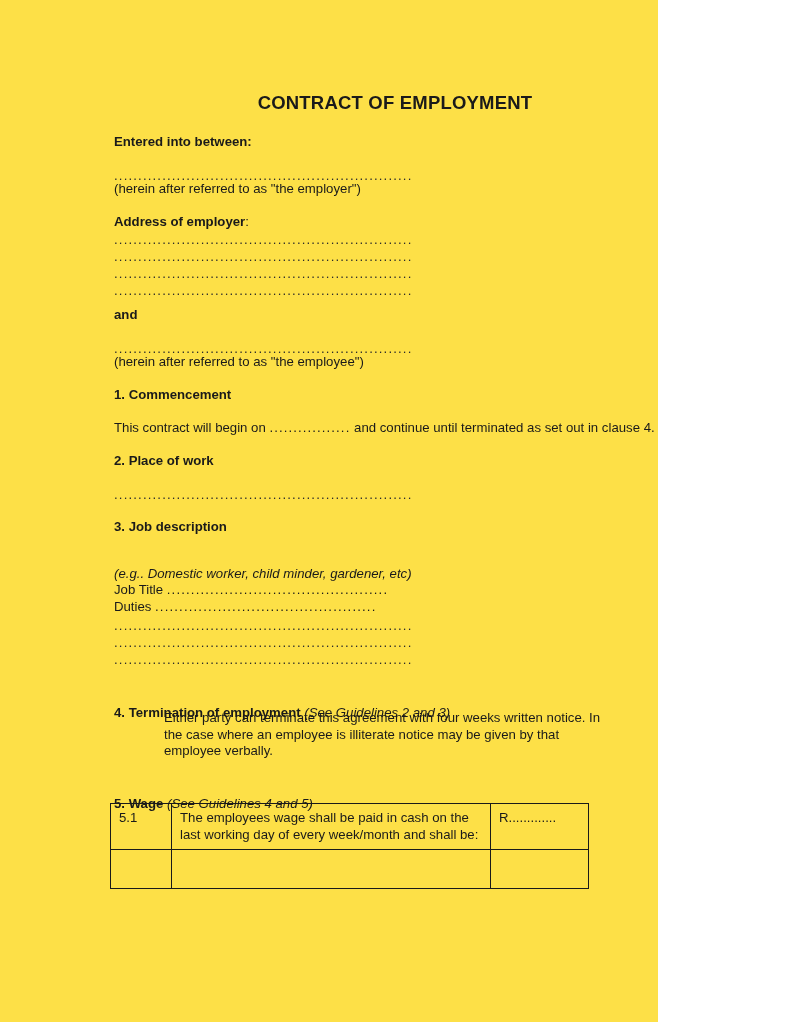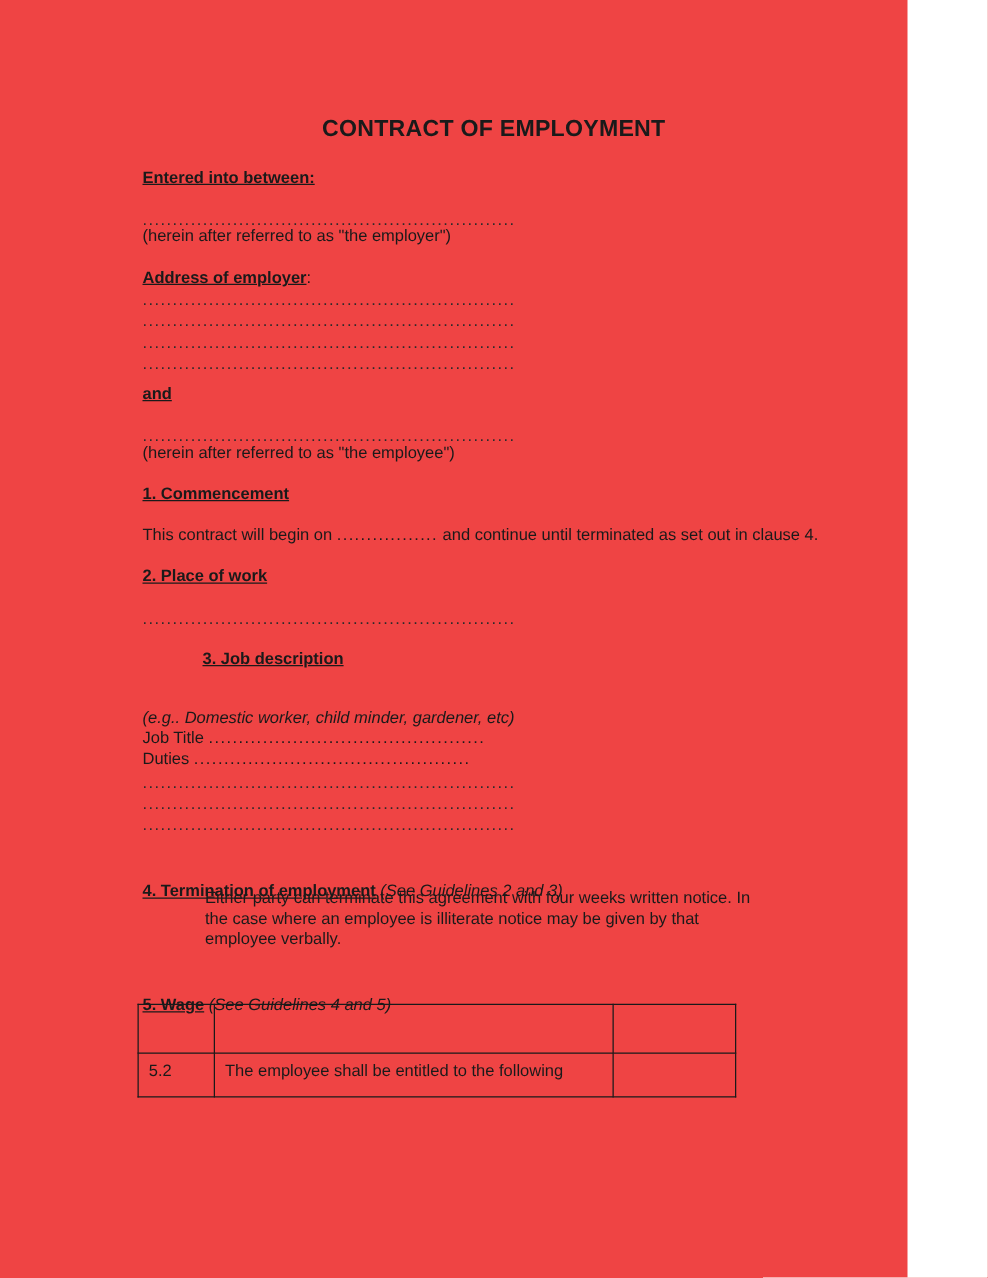--- a/index.html
+++ b/index.html
@@ -2,23 +2,23 @@
 <html><head>
 <meta charset="utf-8">
 <style>
   html, body {
     margin: 0;
     padding: 0;
     background: #ffffff;
   }
   .page {
     position: relative;
-    width: 726px;
+    width: 658px;
     height: 1022px;
-    background: #ef4444;
+    background: #fde047;
     font-family: "Liberation Sans", sans-serif;
     color: #1a1a1a;
     overflow: hidden;
   }
   .content {
     position: absolute;
     left: 114px;
     top: 0;
     width: 562px;
   }
@@ -36,21 +36,21 @@
   }
 
   
   .blk {
     position: absolute;
     left: 0;
     font-size: 13.2px;
     line-height: 16px;
     white-space: nowrap;
   }
-  .bold   { font-weight: bold; text-decoration: underline; }
+  .bold   { font-weight: bold; }
   .italic { font-style: italic; }
   .normal { font-weight: normal; }
 
   
   .leader {
     position: absolute;
     left: 0;
     font-size: 13.2px;
     line-height: 12px;
     color: #2b2b2b;
@@ -120,21 +120,21 @@
     <div class="blk bold" style="top:387px;">1. Commencement</div>
 
     <div class="blk" style="top:420px;">
       <span>This contract will begin on </span><span style="letter-spacing:1.1px;">.................</span><span> and continue until terminated as set out in clause 4.</span>
     </div>
 
     <div class="blk bold" style="top:453px;text-align:right;">2. Place of work</div>
 
     <div class="leader" style="top:489px; width:305px;">..............................................................</div>
 
-    <div class="blk bold" style="top:519px;margin-left:48px;">3. Job description</div>
+    <div class="blk bold" style="top:519px;">3. Job description</div>
 
     <div class="blk" style="top:550px;margin-top:32px;">
       <span>Job Title </span><span style="letter-spacing:1.15px;">..............................................</span>
     </div>
 
     <div class="blk italic" style="top:566px;">(e.g.. Domestic worker, child minder, gardener, etc)</div>
 
     <div class="blk" style="top:599px;">
       <span>Duties </span><span style="letter-spacing:1.15px;">..............................................</span>
     </div>
@@ -150,26 +150,26 @@
     <div class="para" style="left:50px; top:710px; width:455px;">Either party can terminate this agreement with four weeks written notice. In the case where an employee is illiterate notice may be given by that employee verbally.</div>
 
     <div class="blk" style="top:796px;">
       <span class="bold">5. Wage</span><span class="italic">&nbsp;</span><span class="italic">(See Guidelines 4 and 5)</span>
     </div>
 
   </div>
 
   <table class="wage-table">
     <tbody>
+      <tr class="row-first">
+        <td class="col-num">5.1</td>
+        <td class="col-desc">The employees wage shall be paid in cash on the last working day of every week/month and shall be:</td>
+        <td class="col-amt">R.............</td>
+      </tr>
       <tr class="row-mid">
         <td class="col-num"></td>
         <td class="col-desc"></td>
-        <td class="col-amt"></td>
-      </tr>
-      <tr class="row-last">
-        <td class="col-num">5.2</td>
-        <td class="col-desc">The employee shall be entitled to the following</td>
         <td class="col-amt"></td>
       </tr>
     </tbody>
   </table>
 
 </div>
 
 </body></html>

